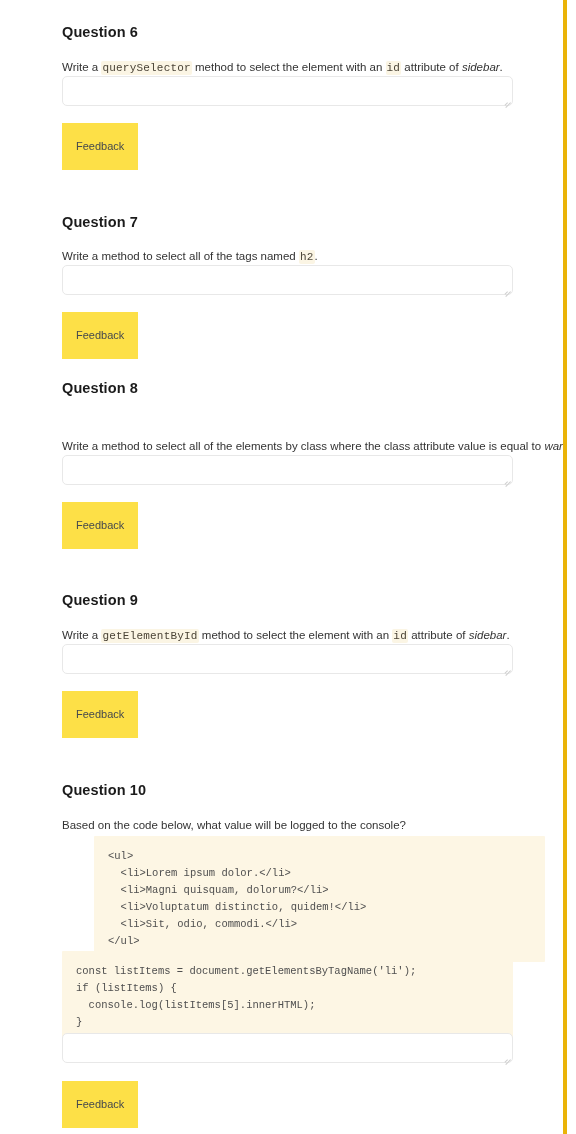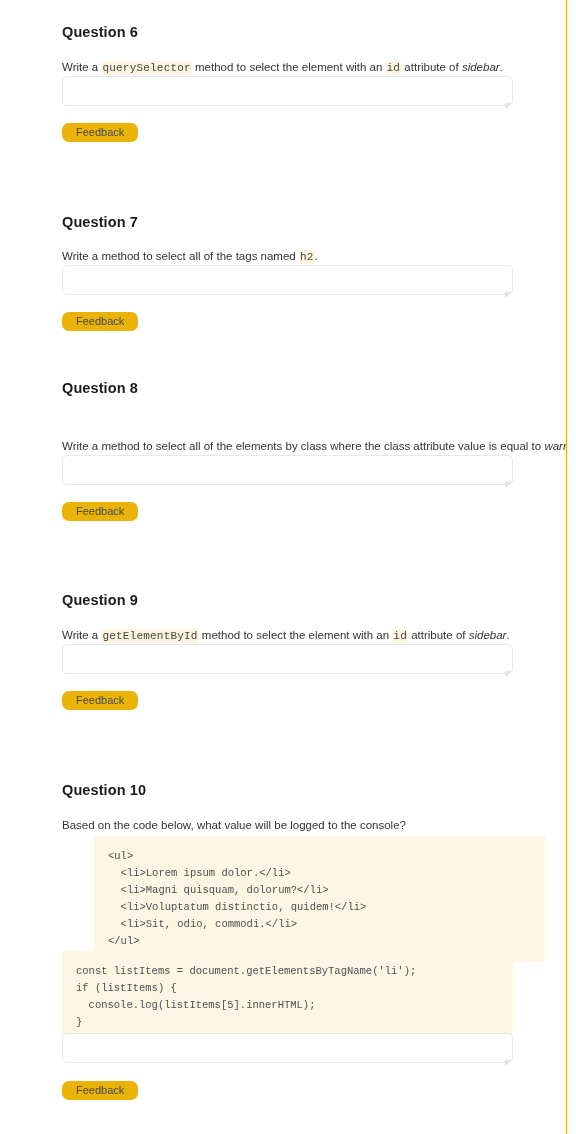--- a/index.html
+++ b/index.html
@@ -14,21 +14,21 @@
     font-family: "Liberation Sans", sans-serif;
     color: #212529;
     overflow: hidden;
     position: relative;
   }
   .page-frame {
     position: absolute;
     top: 0; left: 0;
     width: 567px;
     height: 1134px;
-    border-right: 1px solid #eab308;
+    border-right: 4px solid #eab308;
     background: #ffffff;
     overflow: hidden;
   }
   .content {
     padding: 0 62px;
     width: 567px;
   }
 
   .question-block { position: relative; }
 
@@ -93,27 +93,27 @@
     right: 0;
     background: #cfcfcf;
     height: 1px;
     transform-origin: right bottom;
   }
   .resize-grip i:nth-child(1) { bottom: 1px; width: 7px; transform: rotate(-45deg); }
   .resize-grip i:nth-child(2) { bottom: 1px; width: 4px; transform: rotate(-45deg); right: 3px; }
 
   .feedback-btn {
     display: inline-block;
-    background: #eab308;
+    background: #fde047;
     color: #45494d;
     border: none;
-    border-radius: 7px;
+    border-radius: 0;
     font-family: "Liberation Sans", sans-serif;
     font-size: 11px;
-    padding: 4px 14px;
+    padding: 18px 14px;
     line-height: 1;
     cursor: pointer;
   }
 
   pre.code-block {
     background: #fdf6e4;
     margin: 0;
     padding: 12px 14px;
     width: 451px;
     font-family: "Liberation Mono", monospace;

